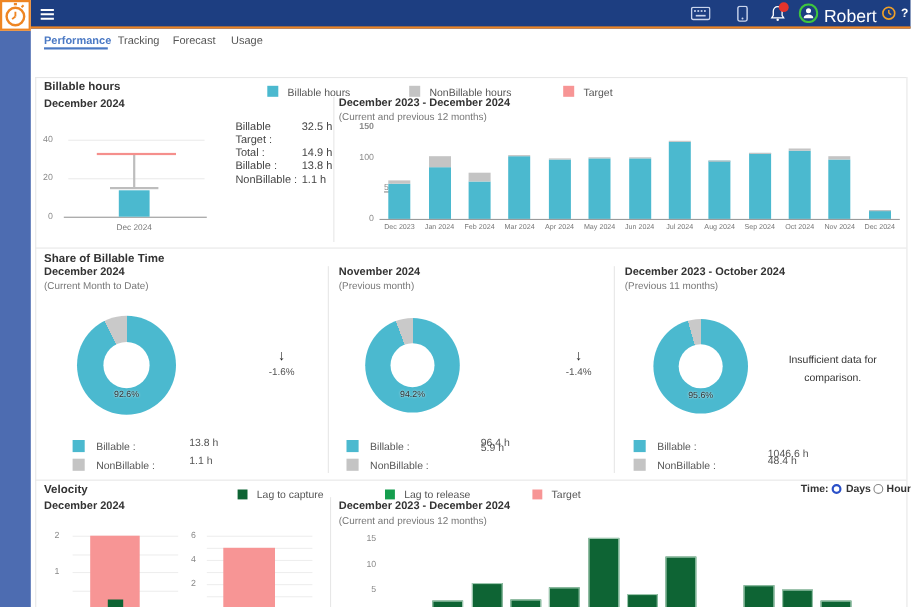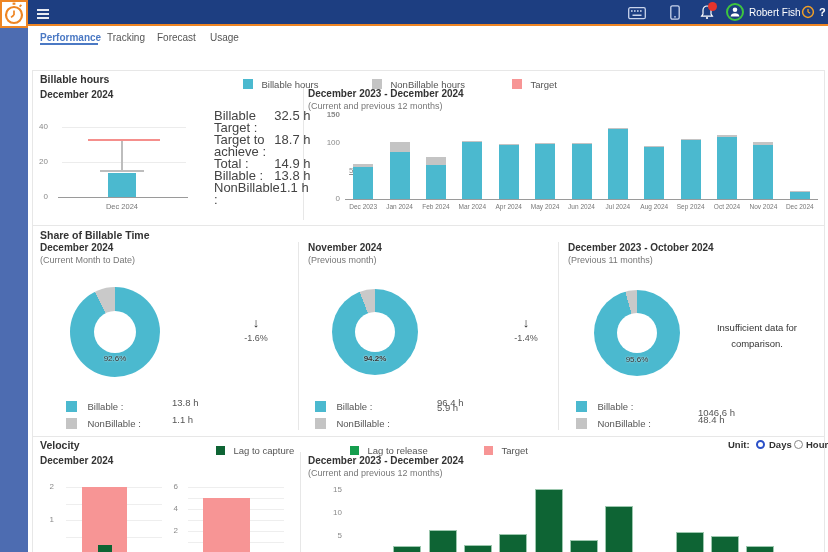--- a/index.html
+++ b/index.html
@@ -19,34 +19,34 @@
   .ov-label{position:absolute;left:32px;top:4px;font-size:9.5px;font-weight:bold;color:#fff;letter-spacing:.2px;}
   .hline{height:1px;background:#e7e7e7;}
   .vline{width:1px;background:#e7e7e7;}
   .sect-title{font-size:10.5px;font-weight:bold;color:#333;}
   .card-title{font-size:10px;font-weight:bold;color:#333;}
   .sub{font-size:9px;color:#777;}
   .lg{font-size:9.5px;color:#555;}
   .sw{width:10px;height:10px;display:inline-block;}
   .tick{font-size:8px;color:#8a8a8a;text-align:right;}
   .xlab{font-size:7px;color:#777;text-align:center;}
-  .stat-row{display:flex;line-height:12px;font-size:13px;color:#444;padding-left:24px;}
+  .stat-row{display:flex;line-height:12px;font-size:10px;color:#444;padding-left:24px;}
   .stat-label{width:66px;}
   .stat-val{width:50px;}
   .donut{border-radius:50%;}
   .donut-hole{position:absolute;background:#fff;border-radius:50%;}
   .pct{font-size:8px;color:#333;text-align:center;text-shadow:0 0 2px #fff;}
   .delta-arrow{font-size:13px;font-weight:bold;color:#222;text-align:center;}
   .delta-val{font-size:9px;color:#555;text-align:center;}
   .note{font-size:9.5px;color:#333;text-align:center;}
   .radio{position:absolute;width:9px;height:9px;border-radius:50%;box-sizing:border-box;cursor:pointer;}
   .radio.on{border:2.5px solid #2b50c8;}
   .radio.off{border:1.5px solid #888;}
   .unit-lab{font-size:9.5px;color:#333;cursor:pointer;}
-  .nav-name{font-size:10px;color:#fff;}
+  .nav-name{font-size:16px;color:#fff;}
   .help{font-size:11px;font-weight:bold;color:#fff;cursor:pointer;}
   .legend-item{cursor:pointer;}
 </style>
 </head>
 <body>
 
 <div id="page">
 
   <div class="abs navbar"></div>
   <div class="abs logo">
@@ -210,24 +210,20 @@
       <div style="position: absolute; left: 59px; top: 28.125px; width: 2px; height: 30.8px; background: rgb(189, 189, 189);"></div>
       <div style="position: absolute; left: 38px; top: 57.925px; width: 44px; height: 2px; background: rgb(189, 189, 189);"></div>
       <div style="position: absolute; left: 26px; top: 27.125px; width: 72px; height: 2px; background: rgb(245, 143, 140);"></div>
     </div>
   <div class="abs xlab" style="left:97px;top:202px;width:50px;font-size:7.5px;">Dec 2024</div>
 
   <div class="abs" style="left:190px;top:110px;width:130px;">
     <div class="stat-row">
         <div class="stat-label">Billable Target :</div>
         <div class="stat-val">32.5 h</div>
-      </div>
-    <div class="stat-row">
-        <div class="stat-label">Target to achieve :</div>
-        <div class="stat-val">18.7 h</div>
       </div>
     <div class="stat-row">
         <div class="stat-label">Total :</div>
         <div class="stat-val">14.9 h</div>
       </div>
     <div class="stat-row">
         <div class="stat-label">Billable :</div>
         <div class="stat-val">13.8 h</div>
       </div>
     <div class="stat-row">
@@ -306,21 +302,21 @@
     <span class="sw" style="width:11px;height:11px;background:#c4c4c4;vertical-align:-2px;"></span>
     <span class="lg" style="margin-left:6px;">NonBillable :</span>
   </div>
   <div class="abs lg" style="left:172px;top:414px;">1.1 h</div>
 
   <div class="abs card-title" style="left:308px;top:242px;">November 2024</div>
   <div class="abs sub" style="left:308px;top:255px;">(Previous month)</div>
   <div class="abs donut" id="donut-1" style="left: 332px; top: 289px; width: 86px; height: 86px; background: conic-gradient(rgb(75, 185, 207) 0deg, rgb(75, 185, 207) 94.2%, rgb(201, 201, 201) 94.2%, rgb(201, 201, 201) 100%);">
     <div class="donut-hole" style="left:23px;top:23px;width:40px;height:40px;"></div>
   </div>
-  <div class="abs pct" style="left:355px;top:354px;width:40px;font-weight:bold;">94.2%</div>
+  <div class="abs pct" style="left:355px;top:354px;width:40px;">94.2%</div>
   <div class="abs delta-arrow" style="left:506px;top:315px;width:40px;">↓</div>
   <div class="abs delta-val" style="left:506px;top:333px;width:40px;">-1.4%</div>
   <div class="abs legend-item" style="left:315px;top:396px;">
     <span class="sw" style="width:11px;height:11px;background:#4bb9cf;vertical-align:-2px;"></span>
     <span class="lg" style="margin-left:6px;">Billable :</span>
   </div>
   <div class="abs lg" style="left:437px;top:397px;">96.4 h</div>
   <div class="abs legend-item" style="left:315px;top:413px;">
     <span class="sw" style="width:11px;height:11px;background:#c4c4c4;vertical-align:-2px;"></span>
     <span class="lg" style="margin-left:6px;">NonBillable :</span>
@@ -352,21 +348,21 @@
     <span class="lg" style="margin-left:4px;">Lag to capture</span>
   </div>
   <div class="abs legend-item" style="left:350px;top:440px;">
     <span class="sw" style="width:9px;height:9px;background:#159e4e;vertical-align:-1px;"></span>
     <span class="lg" style="margin-left:4px;">Lag to release</span>
   </div>
   <div class="abs legend-item" style="left:484px;top:440px;">
     <span class="sw" style="width:9px;height:9px;background:#f79595;vertical-align:-1px;"></span>
     <span class="lg" style="margin-left:4px;">Target</span>
   </div>
-  <div class="abs unit-lab" style="left:728px;top:439px;font-weight:bold;">Unit:</div>
+  <div class="abs unit-lab" style="left:728px;top:439px;font-weight:bold;">Time:</div>
   <div class="radio on" style="left:756px;top:440px;"></div>
   <div class="abs unit-lab" style="left:769px;top:439px;font-weight:bold;">Days</div>
   <div class="radio off" style="left:794px;top:440px;"></div>
   <div class="abs unit-lab" style="left:806px;top:439px;font-weight:bold;">Hours</div>
 
   <div class="abs card-title" style="left:40px;top:455px;">December 2024</div>
   <div class="abs tick" style="left:44px;top:482px;width:10px;">2</div>
   <div class="abs tick" style="left:44px;top:515px;width:10px;">1</div>
   <div class="abs" id="vel-a" style="left:66px;top:480px;width:100px;height:80px;">
       <div style="position: absolute; left: 0px; top: 7px; width: 96px; height: 1px; background: rgb(238, 238, 238);"></div>

